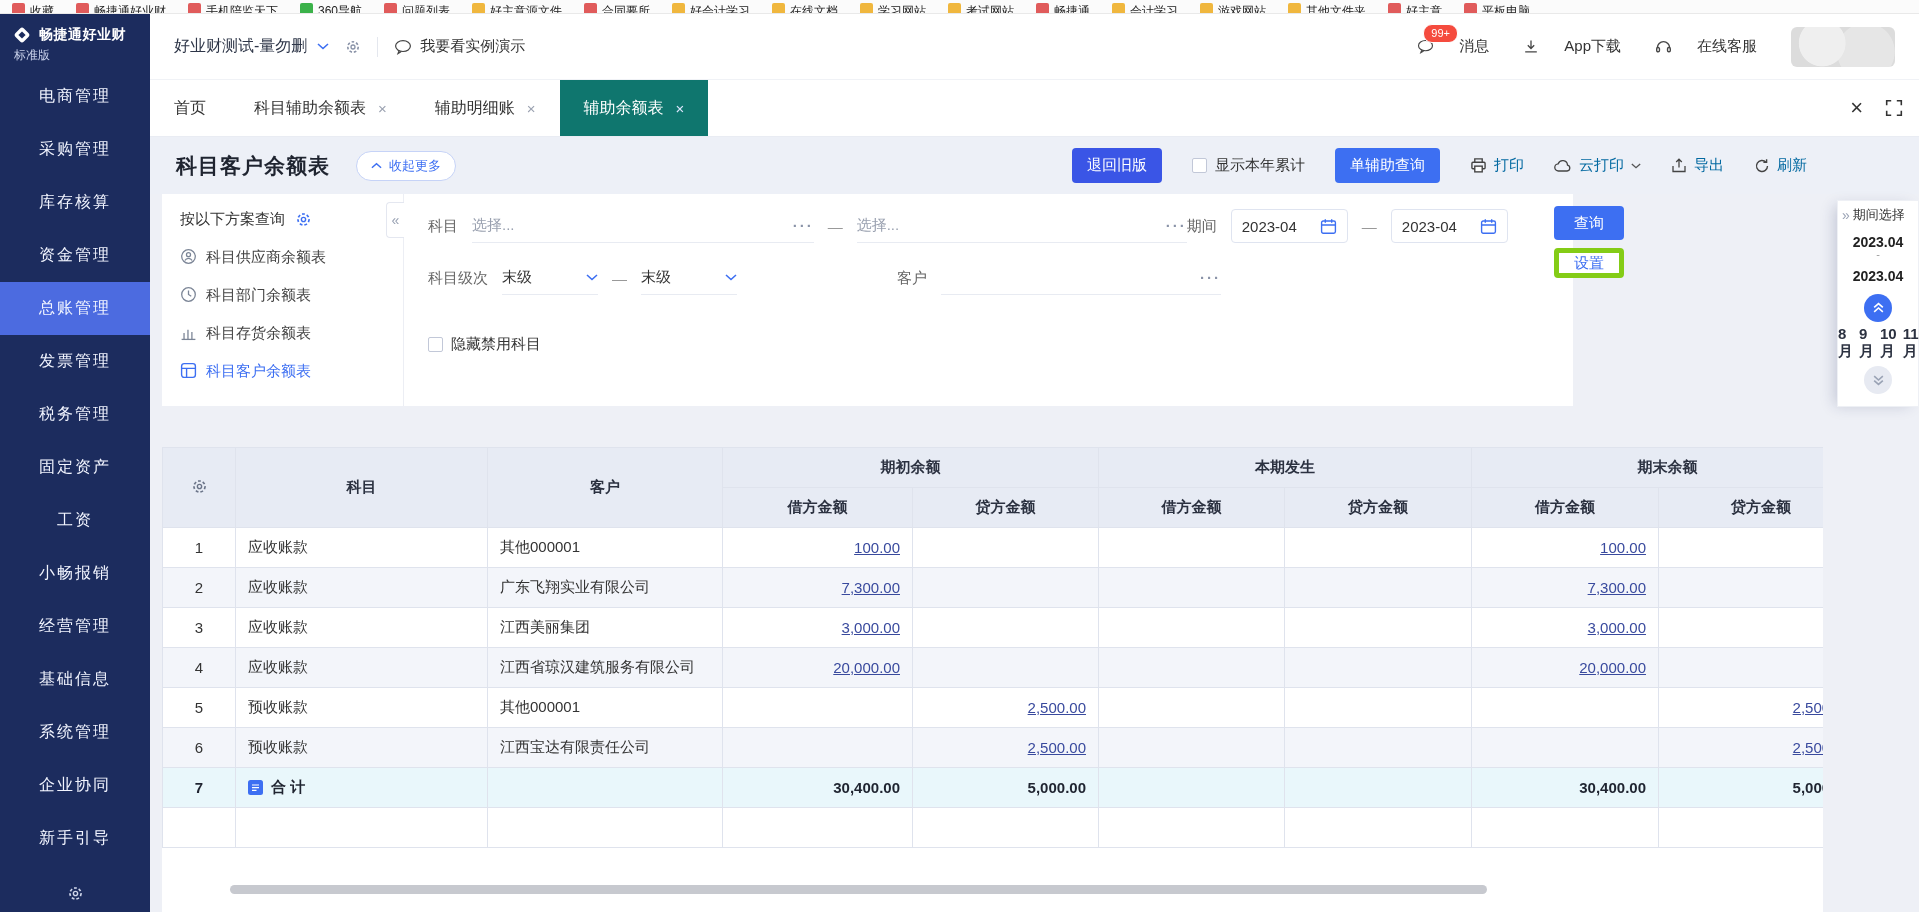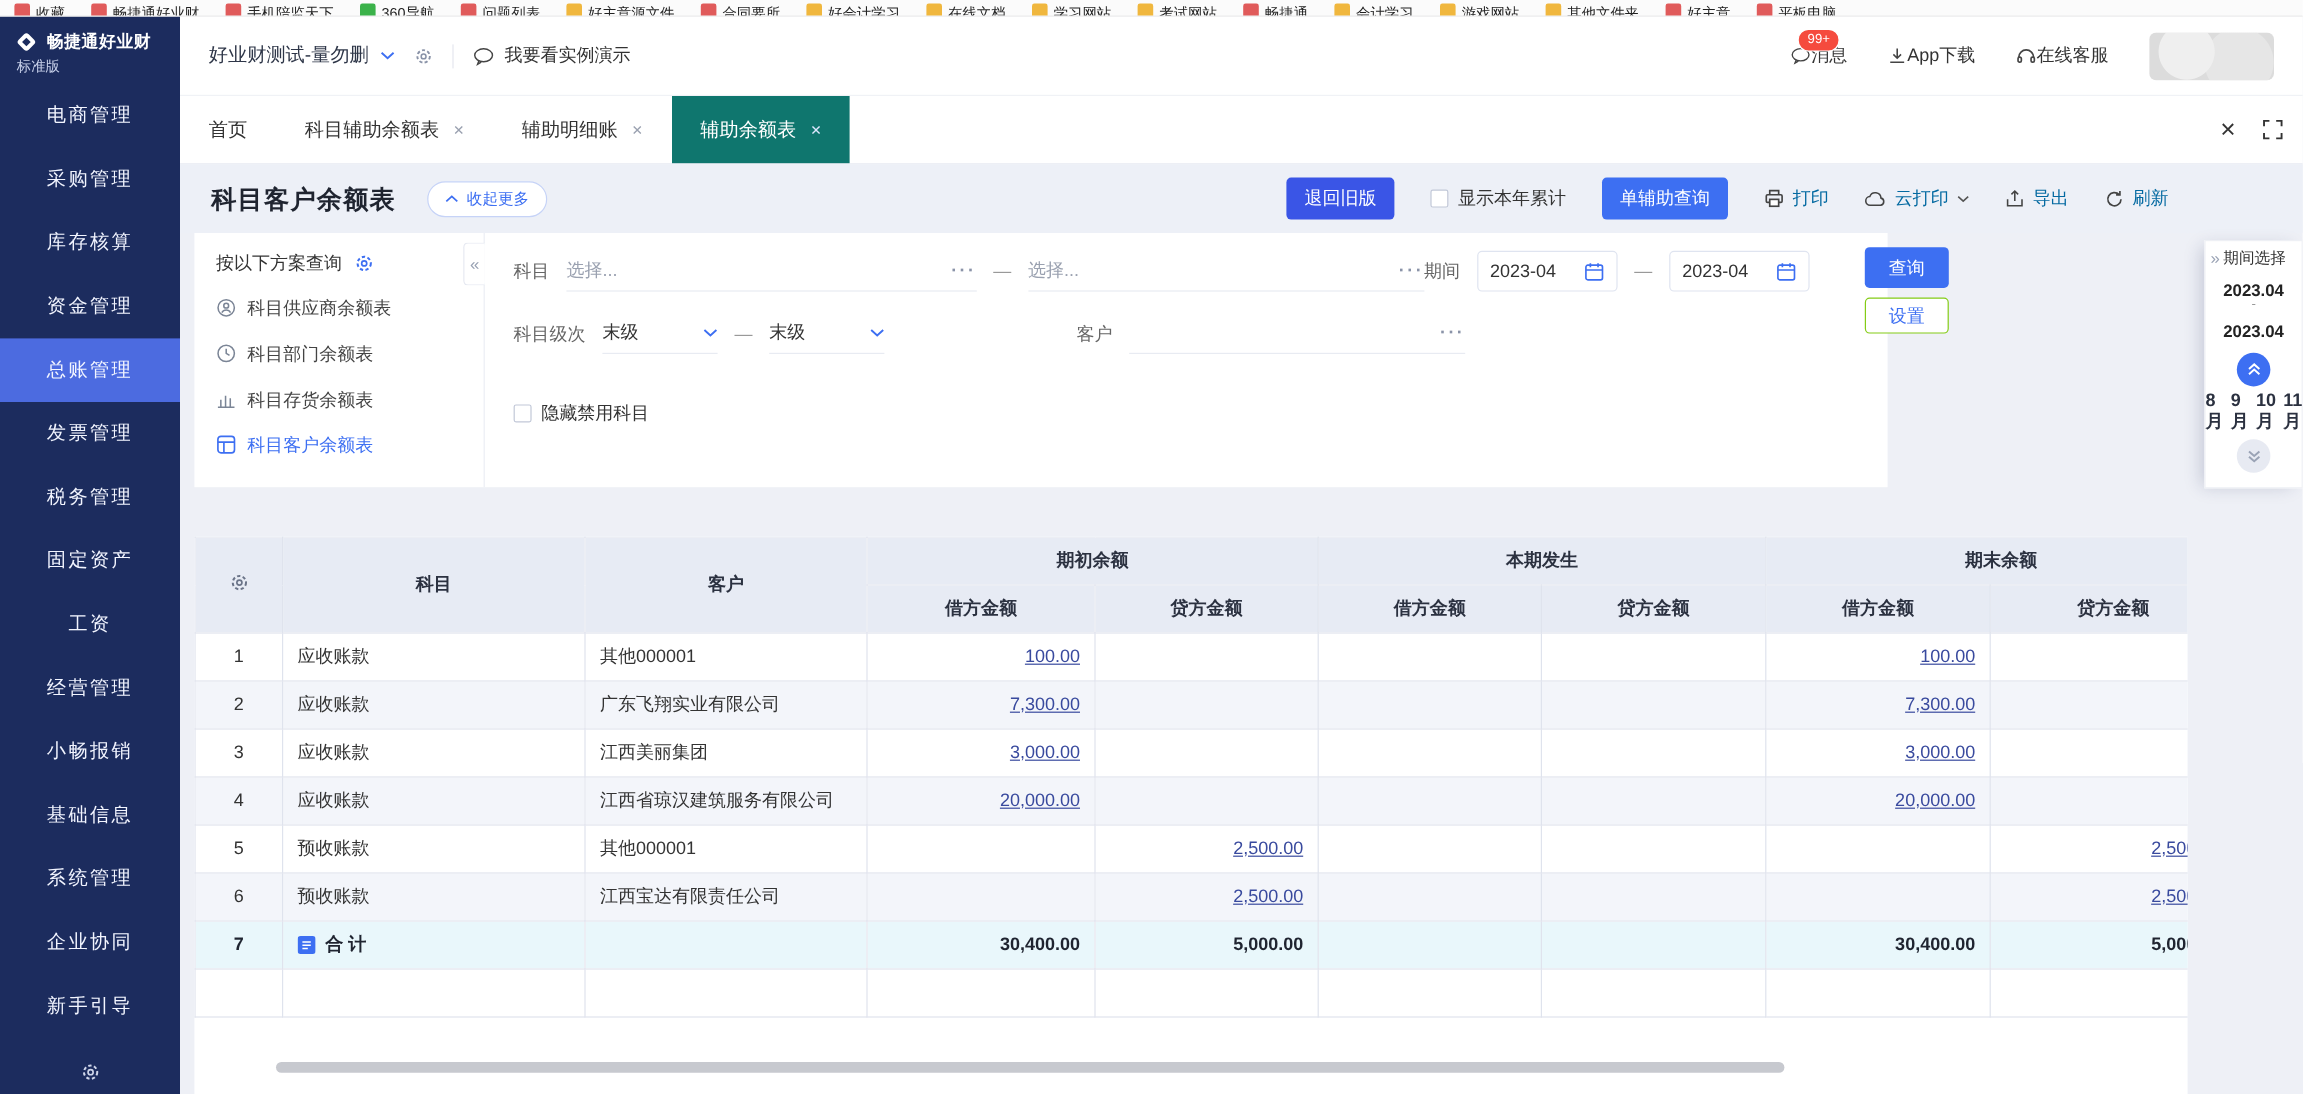--- a/index.html
+++ b/index.html
@@ -31,21 +31,21 @@
   .main { flex:1; min-width:0; display:flex; flex-direction:column; background:#eef0f6; position:relative; }
 
   
   .topbar { height:66px; background:#fff; border-bottom:1px solid #f0f2f6;
     display:flex; align-items:center; gap:16px; padding:0 24px; flex:none; }
   .org { display:flex; align-items:center; gap:10px; font-size:16px; color:#2e3648; }
   .icon-gray { color:#8a93a8; display:flex; }
   .vdiv { width:1px; height:20px; background:#e4e7ee; }
   .demo { display:flex; align-items:center; gap:8px; font-size:15px; color:#333; }
   .topbar-right { margin-left:auto; display:flex; align-items:center; gap:34px; }
-  .tb-link { display:flex; align-items:center; gap:0; font-size:15px; color:#333; position:relative; }
+  .tb-link { display:flex; align-items:center; gap:25px; font-size:15px; color:#333; position:relative; }
   .badge { position:absolute; top:-13px; left:6px; background:#f54b3e; color:#fff; font-size:11px;
     line-height:1; padding:3px 7px; border-radius:9px; border:1px solid #fff; }
   .avatar { width:104px; height:40px; border-radius:6px; background:#dcdcdc;
     background-image:radial-gradient(circle at 30% 40%, #efefef 0 30%, transparent 31%),
                      radial-gradient(circle at 72% 62%, #e6e6e6 0 36%, transparent 37%); }
 
   
   .tabbar { height:57px; background:#fff; display:flex; align-items:stretch; flex:none; border-bottom:1px solid #e9ecf3; }
   .tab { display:flex; align-items:center; gap:12px; padding:0 24px; font-size:16px; color:#333; }
   .tab .x { color:#9aa1b0; font-size:15px; }
@@ -95,21 +95,21 @@
   .fld-sm { width:96px; justify-content:space-between; color:#333; }
   .fld-cust { width:280px; }
   .p-group { margin-left:auto; margin-right:118px; display:flex; align-items:center; }
   .pfield { border:1px solid #dfe4f0; border-radius:4px; height:34px; width:122px;
     display:flex; align-items:center; justify-content:space-between; padding:0 10px; color:#333; }
   .row2 { margin-top:12px; }
   .cust-label { margin-left:160px; }
   .row3 { margin-top:26px; }
   .btn-query { position:absolute; top:12px; right:22px; width:70px; height:34px; }
   .btn-settings { position:absolute; top:54px; right:22px; width:70px; height:30px; background:#fff;
-    border:1px solid #84cc16; color:#3d6ff2; border-radius:4px; font-size:15px; }
+    border:5px solid #84cc16; color:#3d6ff2; border-radius:4px; font-size:15px; }
 
   
   .table-card { width:1661px; height:465px; margin-top:41px; background:#fff; position:relative; overflow:hidden; }
   table { border-collapse:collapse; table-layout:fixed; width:1701px; }
   th,td { border:1px solid #dfe3ed; height:40px; font-size:15px; overflow:hidden; white-space:nowrap; }
   thead th { background:#e7ebf4; color:#2b3140; font-weight:bold; text-align:center; }
   td.c-num { text-align:center; color:#333; }
   td.c-left { text-align:left; padding:0 12px; color:#333; }
   td.c-amt { text-align:right; padding:0 12px; }
   .amt-link { color:#394a9e; text-decoration:underline; }
@@ -228,22 +228,22 @@
     <nav class="side-nav" data-interactable="false">
       <div class="side-item" data-interactable="true">电商管理</div>
       <div class="side-item" data-interactable="true">采购管理</div>
       <div class="side-item" data-interactable="true">库存核算</div>
       <div class="side-item" data-interactable="true">资金管理</div>
       <div class="side-item active" data-interactable="true">总账管理</div>
       <div class="side-item" data-interactable="true">发票管理</div>
       <div class="side-item" data-interactable="true">税务管理</div>
       <div class="side-item" data-interactable="true">固定资产</div>
       <div class="side-item" data-interactable="true">工资</div>
+      <div class="side-item" data-interactable="true">小畅报销</div>
       <div class="side-item" data-interactable="true">经营管理</div>
-      <div class="side-item" data-interactable="true">小畅报销</div>
       <div class="side-item" data-interactable="true">基础信息</div>
       <div class="side-item" data-interactable="true">系统管理</div>
       <div class="side-item" data-interactable="true">企业协同</div>
       <div class="side-item" data-interactable="true">新手引导</div>
     </nav>
     <div class="side-gear" data-interactable="true">
       <svg data-interactable="false" width="17" height="17" viewBox="0 0 16 16" fill="none" stroke="currentColor">
           <circle cx="8" cy="8" r="5.2" stroke-width="1.6" stroke-dasharray="2.6 1.9"></circle>
           <circle cx="8" cy="8" r="2" stroke-width="1.3"></circle>
         </svg>

